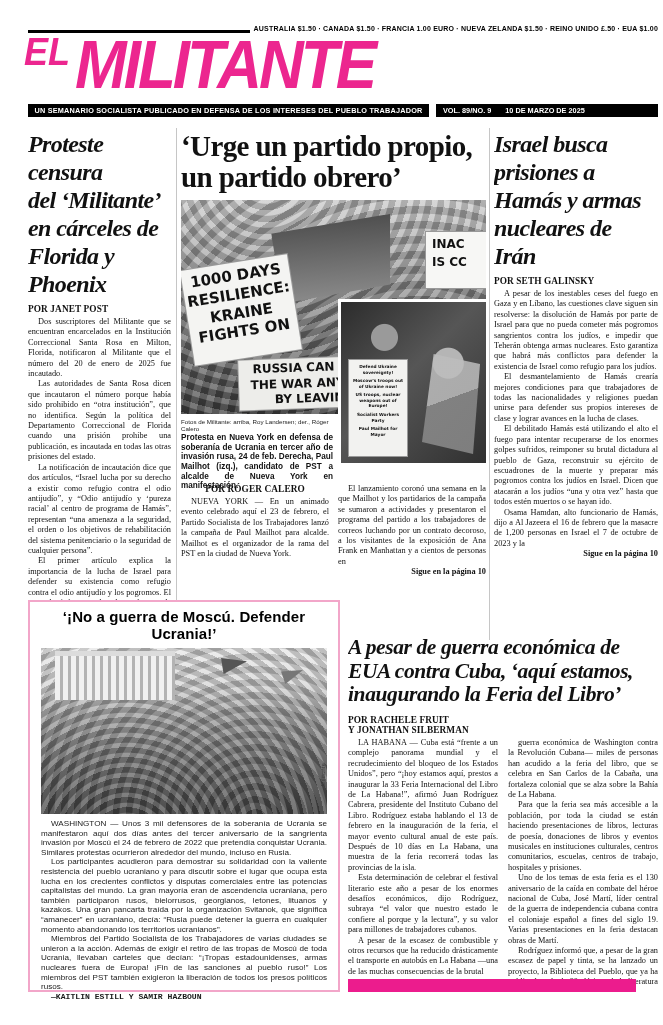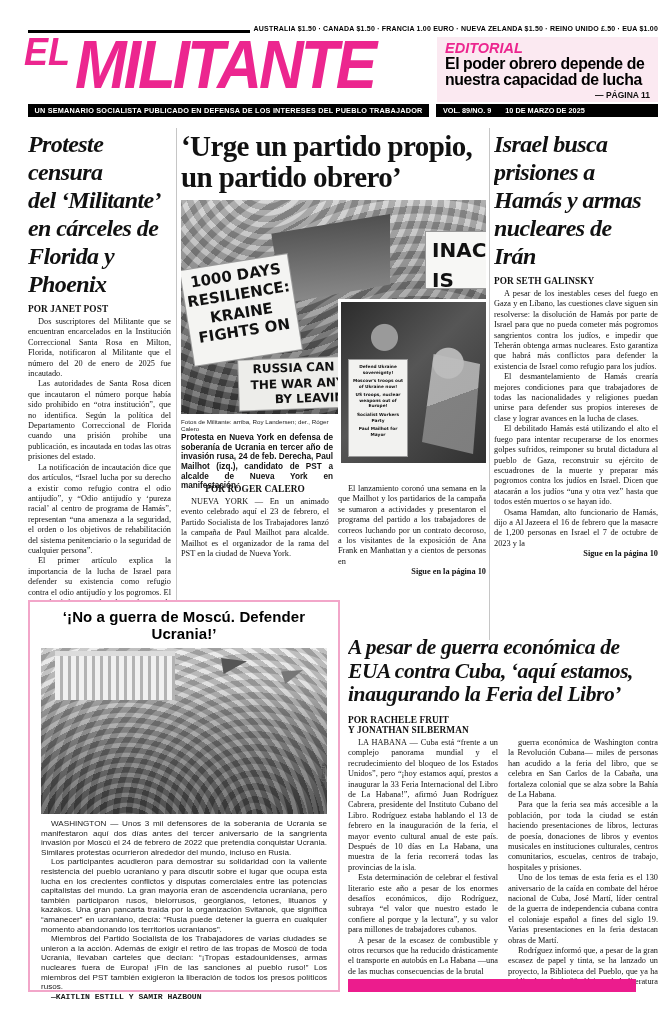--- a/index.html
+++ b/index.html
@@ -53,21 +53,21 @@
       linear-gradient(180deg,#c9c9c9 0%,#9d9d9d 35%,#666 75%,#454545 100%);}
   .flagshape{position:absolute;left:92px;top:18px;width:120px;height:82px;
       background:linear-gradient(180deg,#4f4f4f,#8a8a8a);transform:rotate(-4deg);
       clip-path:polygon(0 14%,100% 0,96% 86%,6% 100%);}
   .sign{position:absolute;background:#f4f4f2;color:#111;font-family:"DejaVu Sans",sans-serif;
         font-weight:bold;text-align:center;box-shadow:0 0 0 1px #999;}
   .sign-days{left:6px;top:62px;width:108px;height:96px;transform:rotate(-9deg);
              font-size:15px;line-height:1.25;padding-top:4px;box-sizing:border-box;}
   .sign-russia{left:58px;top:158px;width:150px;height:50px;transform:rotate(-2deg);
                font-size:12px;line-height:1.3;padding-top:2px;box-sizing:border-box;background:#ededea;}
-  .sign-inac{right:0;top:32px;width:60px;height:56px;font-size:20px;line-height:1.5;
+  .sign-inac{right:0;top:32px;width:60px;height:56px;font-size:12px;line-height:1.5;
              text-align:left;padding:3px 0 0 6px;box-sizing:border-box;background:#f7f7f5;}
   .ny-inset{position:absolute;right:0;top:99px;width:148px;height:164px;border-left:3px solid #fff;
       border-top:3px solid #fff;box-sizing:border-box;overflow:hidden;
       background:
         radial-gradient(circle at 30% 22%, #9a9a9a 0 13px, rgba(0,0,0,0) 14px),
         radial-gradient(circle at 74% 38%, #b5b5b5 0 15px, rgba(0,0,0,0) 16px),
         linear-gradient(135deg,#2c2c2c 0%,#565656 45%,#303030 100%);}
   .inset-flag{position:absolute;right:6px;top:52px;width:58px;height:100px;
       background:linear-gradient(160deg,#bdbdbd 0 45%,#8b8b8b 45% 100%);
       clip-path:polygon(20% 0,100% 10%,88% 100%,0 88%);opacity:.85;}
@@ -117,25 +117,20 @@
 <div class="page">
 
   <div class="prices">AUSTRALIA $1.50  ·  CANADA $1.50  ·  FRANCIA 1.00 EURO  ·  NUEVA ZELANDA $1.50  ·  REINO UNIDO £.50  ·  EUA $1.00</div>
   <div class="toprule"></div>
 
   <div class="masthead">
     <span class="mh-el">EL</span>
     <span class="mh-name">MILITANTE</span>
   </div>
 
-  <div class="editorial-box">
-    <div class="ed-label">EDITORIAL</div>
-    <div class="ed-head">El poder obrero depende de nuestra capacidad de lucha</div>
-    <div class="ed-page">— PÁGINA 11</div>
-  </div>
 
   <div class="banner banner-left">UN SEMANARIO SOCIALISTA PUBLICADO EN DEFENSA DE LOS INTERESES DEL PUEBLO TRABAJADOR</div>
   <div class="banner banner-right">
     <span>VOL. 89/NO. 9</span>
     <span class="date">10 DE MARZO DE 2025</span>
   </div>
 
   <div class="vdiv vdiv1"></div>
   <div class="vdiv vdiv2"></div>
 

